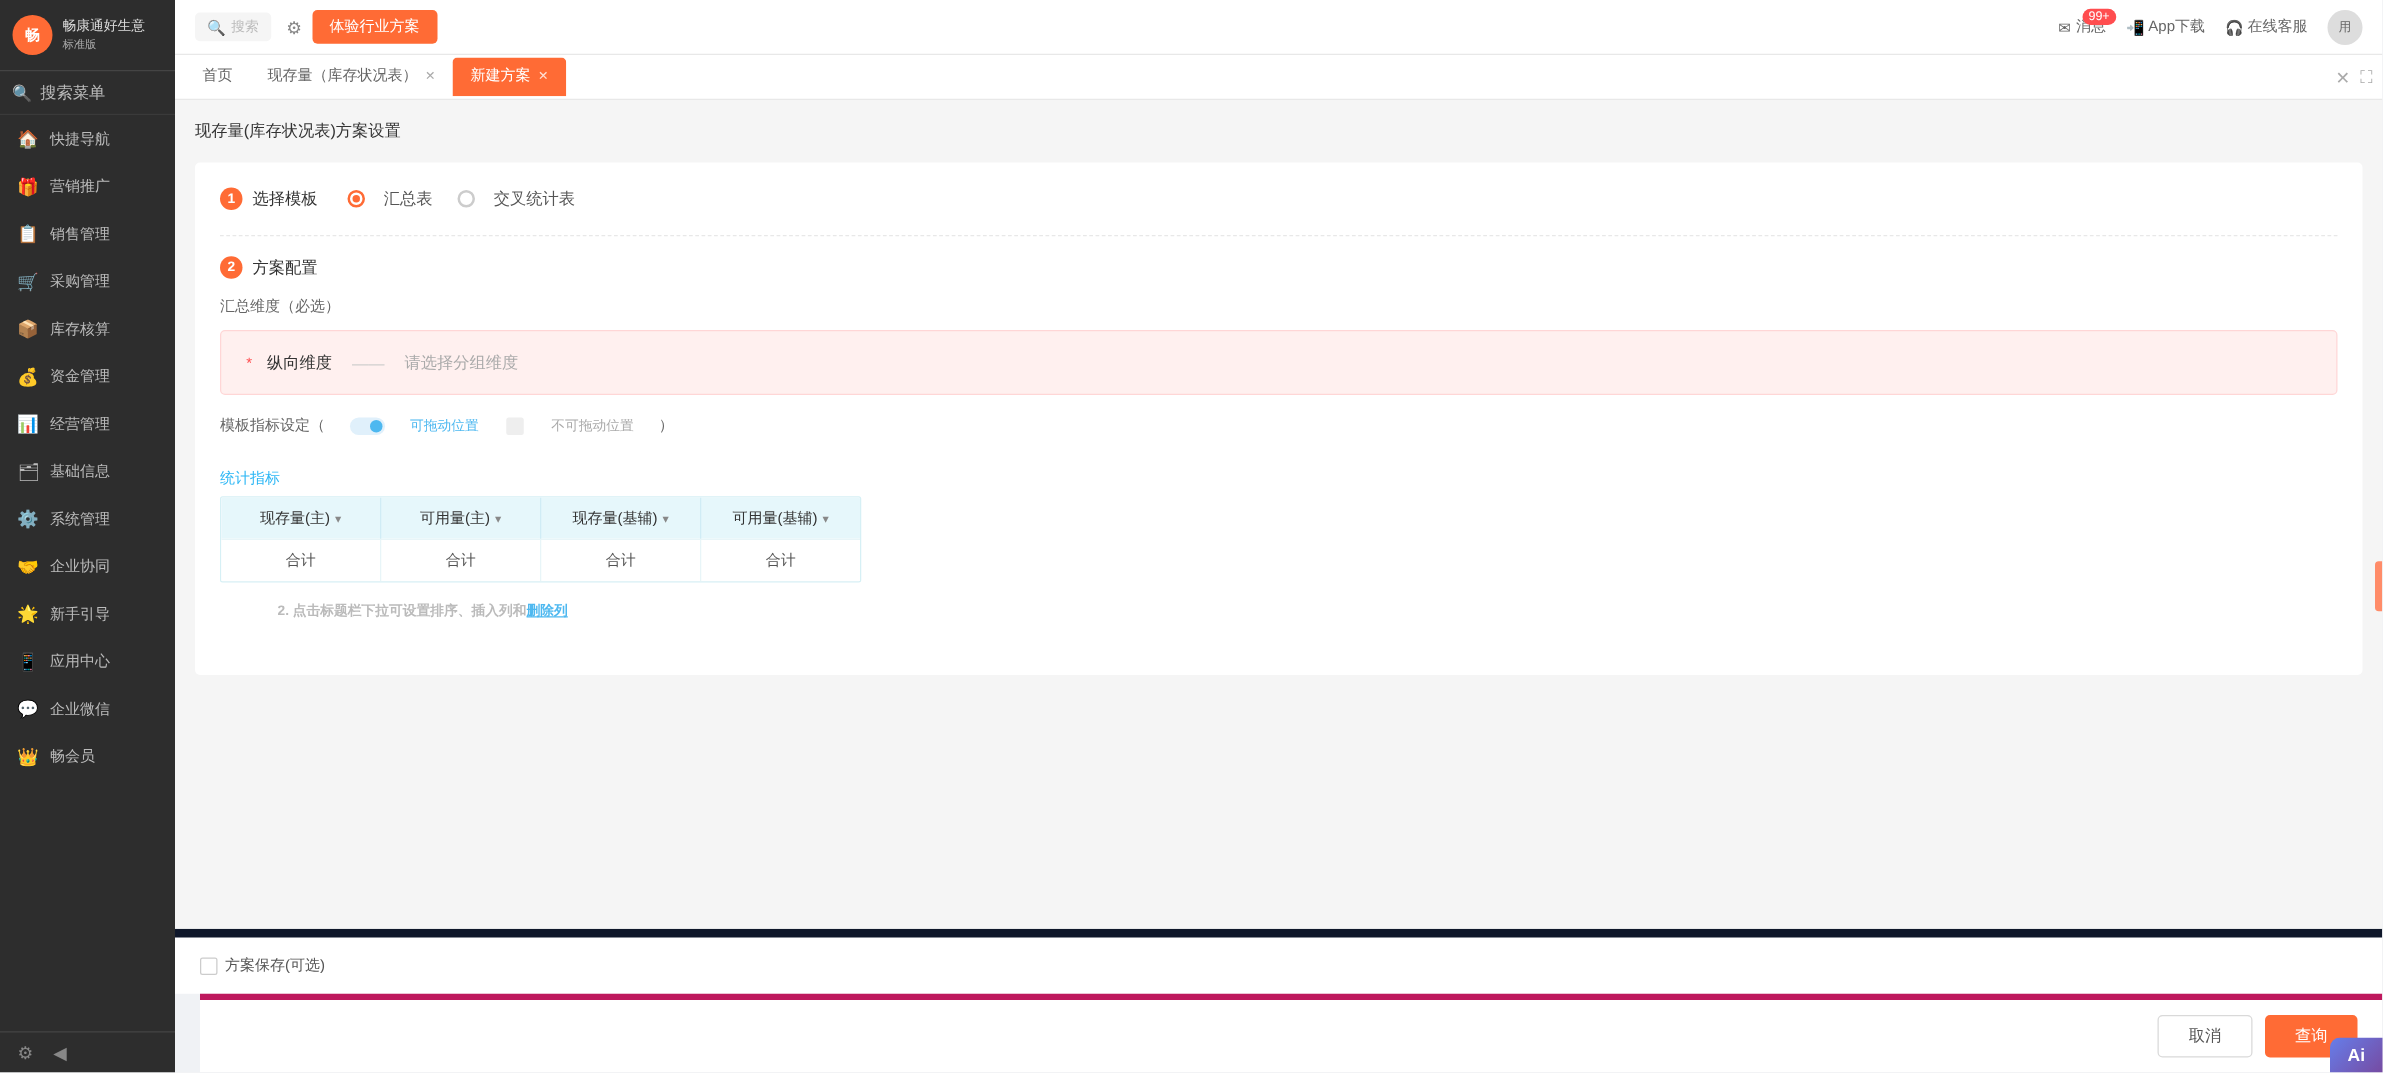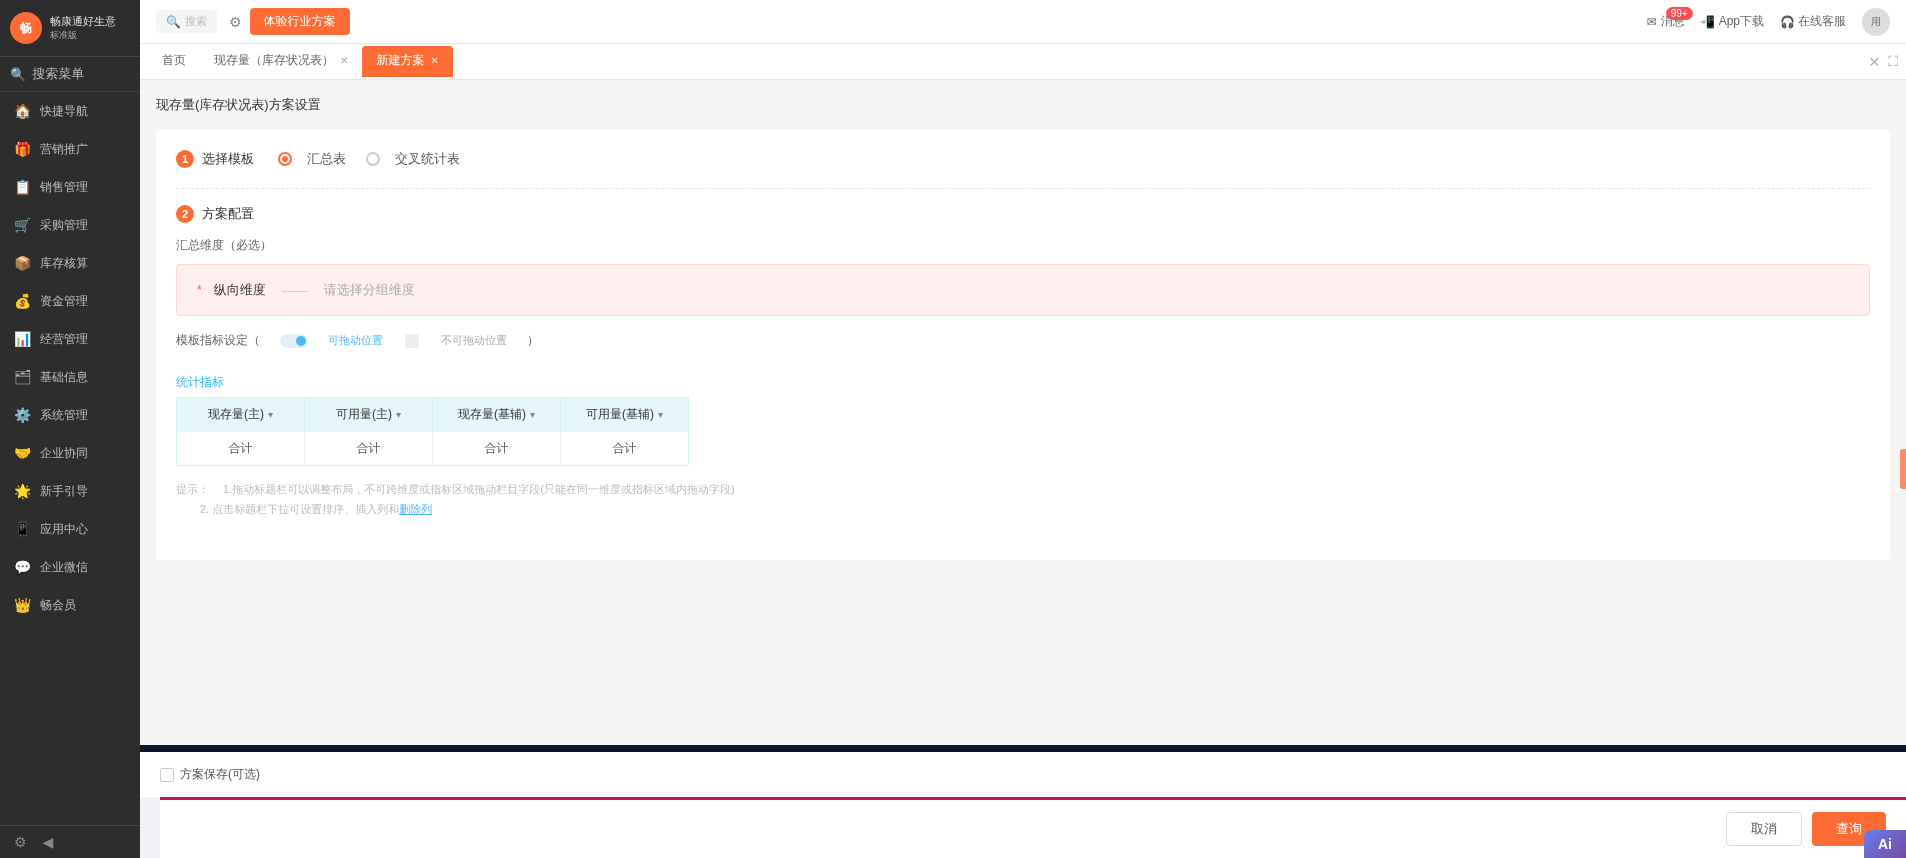--- a/index.html
+++ b/index.html
@@ -218,21 +218,21 @@
       padding: 14px 20px;
       background: #fff;
       display: flex; align-items: center;
     }
     .save-check { display: flex; align-items: center; gap: 6px; cursor: pointer; font-size: 12px; color: #555; }
     .checkbox { width: 14px; height: 14px; border: 1px solid #ccc; border-radius: 2px; background: #fff; }
 
     
     .footer-actions {
       background: #fff;
-      border-top: 3px solid #be185d;
+      border-top: 5px solid #be185d;
       padding: 12px 20px;
       display: flex; justify-content: flex-end; gap: 10px; margin-left: 20px;
     }
     .btn-cancel {
       padding: 7px 24px; border: 1px solid #d9d9d9; background: #fff;
       color: #555; border-radius: 4px; cursor: pointer; font-size: 13px;
     }
     .btn-query {
       padding: 7px 24px; background: #ff6b35; border: none;
       color: white; border-radius: 4px; cursor: pointer; font-size: 13px;
@@ -467,25 +467,21 @@
               <div class="stats-table-row">
                 <div class="stats-col-cell">合计</div>
                 <div class="stats-col-cell">合计</div>
                 <div class="stats-col-cell">合计</div>
                 <div class="stats-col-cell">合计</div>
               </div>
             </div>
           </div>
 
           <div class="hint-area">
-            <div class="hint-text">
-              <span>提示：　</span>
-              <span>1.拖动标题栏可以调整布局，不可跨维度或指标区域拖动栏目字段(只能在同一维度或指标区域内拖动字段)</span>
-            </div>
-            <div class="hint-text" style="margin-left:24px;">
+            <div class="hint-text" style="margin-left:46px;font-weight:bold;">
               <span>2. 点击标题栏下拉可设置排序、插入列和</span><span class="hint-link">删除列</span>
             </div>
           </div>
         </div>
       </div>
     </div>
 
     <div class="bottom-section">
       <label class="save-check">
         <div class="checkbox"></div>

